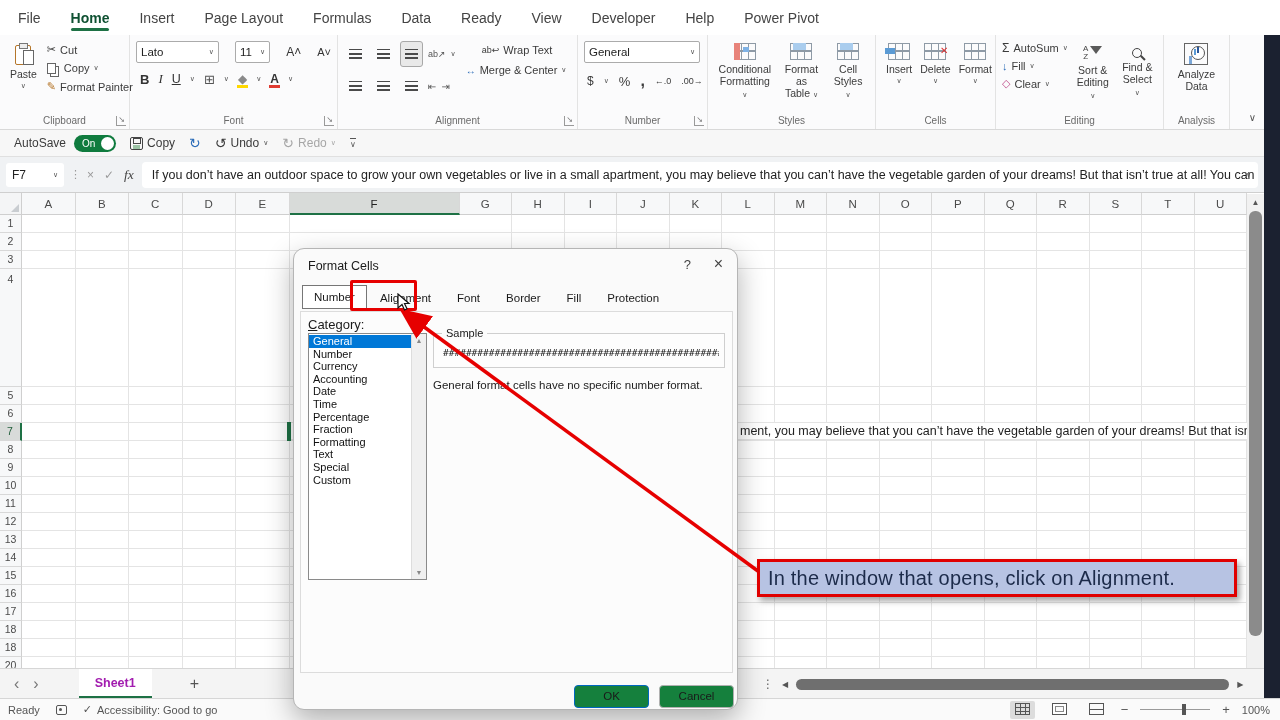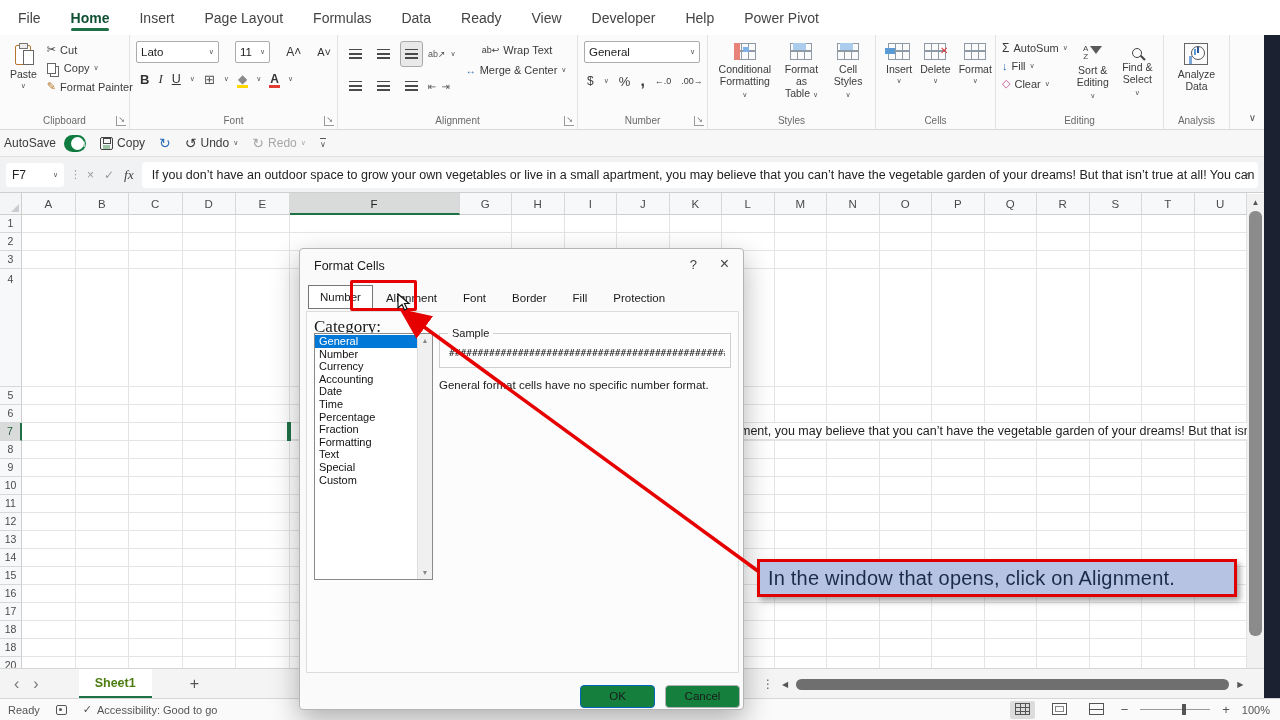--- a/index.html
+++ b/index.html
@@ -71,22 +71,22 @@
   .mag::after{content:"";position:absolute;width:6px;height:1.6px;background:#444;transform:rotate(45deg);right:-5px;bottom:-2px;}
   .funnel{display:inline-block;width:0;height:0;border:6px solid transparent;border-top:8px solid #5a5a5a;}
   .azmark{font-size:8px;line-height:8px;color:#444;display:inline-block;text-align:center;}
   #g-analysis{width:66px;display:flex;justify-content:center;}
   .analyzeicon{width:24px;height:22px;border:1.3px solid #666;position:relative;background:linear-gradient(to top,#7aa7d8 0 8px,transparent 8px) no-repeat 4px 100%/3px 60%;}
   .analyzeicon::before{content:"";position:absolute;left:6px;top:2px;width:12px;height:12px;border:1.5px solid #555;border-radius:50%;background:#fff;}
   .analyzeicon::after{content:"";position:absolute;left:9px;top:5px;width:2px;height:6px;background:#5b9bd5;box-shadow:3px -2px 0 0 #2b579a;}
   #ribbon-collapse{position:absolute;right:8px;bottom:6px;font-size:10px;color:#555;}
 
   
-  #qat{position:absolute;left:0;top:130px;width:1264px;height:27px;background:#f7f7f7;border-bottom:1px solid #e0e0e0;display:flex;align-items:center;gap:14px;padding-left:4px;font-size:12px;color:#3b3b3b;}
-  #autosave-toggle{width:22px;height:17px;border-radius:9px;background:#0f7b3e;position:relative;color:#fff;font-size:10px;line-height:17px;padding-left:8px;}
+  #qat{position:absolute;left:0;top:130px;width:1264px;height:27px;background:#f7f7f7;border-bottom:1px solid #e0e0e0;display:flex;align-items:center;gap:14px;padding-left:14px;font-size:12px;color:#3b3b3b;}
+  #autosave-toggle{width:42px;height:17px;border-radius:9px;background:#0f7b3e;position:relative;color:#fff;font-size:10px;line-height:17px;padding-left:8px;}
   #autosave-toggle::after{content:"";position:absolute;right:2px;top:2px;width:13px;height:13px;border-radius:50%;background:#fff;}
   .floppy{display:inline-block;width:13px;height:13px;border:1.4px solid #444;border-radius:2px;position:relative;}
   .floppy::before{content:"";position:absolute;left:2px;top:0;width:6px;height:4px;border:1px solid #444;}
   .floppy::after{content:"";position:absolute;left:2px;bottom:0;width:7px;height:4px;background:#9cc3a5;}
   .qgray{color:#a6a6a6;}
   .qat-more{border-top:1.4px solid #555;font-size:8px;color:#555;padding-top:1px;}
 
   
   #fbar{position:absolute;left:0;top:157px;width:1264px;height:36px;background:#f0f2f4;border-bottom:1px solid #cfcfcf;display:flex;align-items:center;}
   #namebox{width:58px;height:24px;background:#fff;border-radius:3px;margin-left:6px;display:flex;align-items:center;justify-content:space-between;padding:0 6px;font-size:12px;color:#222;}
@@ -122,21 +122,21 @@
   #f7-border{position:absolute;left:287px;top:229px;width:4px;height:19px;background:#1e7145;z-index:4;}
   
   #vscroll{position:absolute;left:1247px;top:1px;width:17px;height:474px;background:#f1f1f1;z-index:5;}
   #vscroll .sarrow{display:block;text-align:center;font-size:8px;color:#555;padding-top:4px;}
   #vthumb{position:absolute;left:2px;top:17px;width:13px;height:425px;background:#8b8b8b;border-radius:6px;}
   #darkstrip{position:absolute;left:1264px;top:35px;width:16px;height:663px;background:#1b2130;z-index:6;}
 
   
   #sheetbar{position:absolute;left:0;top:668px;width:1264px;height:30px;background:#f4f4f4;border-top:1px solid #d6d6d6;display:flex;align-items:center;z-index:5;}
   .snav{color:#777;font-size:16px;margin-left:14px;}
-  #sheet-tab{margin-left:40px;height:29px;background:#fff;padding:0 16px;font-size:12.5px;font-weight:bold;color:#4d7c0f;line-height:28px;border-bottom:2.5px solid #1e7145;}
+  #sheet-tab{margin-left:40px;height:29px;background:#fff;padding:0 16px;font-size:12.5px;font-weight:bold;color:#a21caf;line-height:28px;border-bottom:2.5px solid #1e7145;}
   #add-sheet{margin-left:38px;font-size:16px;color:#555;}
   #hscroll{position:absolute;left:762px;top:0;height:30px;display:flex;align-items:center;gap:8px;}
   #hscroll .dots{color:#666;font-size:12px;}
   #hthumb{width:433px;height:11px;background:#6f6f6f;border-radius:6px;}
   .harrow{font-size:8px;color:#555;}
 
   
   #statusbar{position:absolute;left:0;top:698px;width:1280px;height:22px;background:#fafafa;border-top:1px solid #d6d6d6;display:flex;align-items:center;font-size:11px;color:#555;z-index:5;}
   #statusbar .sleft{display:flex;align-items:center;gap:16px;padding-left:8px;}
   .macroicon{display:inline-block;width:11px;height:10px;border:1.2px solid #555;border-radius:2px;position:relative;}
@@ -145,29 +145,29 @@
   .vb{display:inline-block;width:15px;height:12px;border:1.2px solid #555;}
   .vb-grid{background-image:linear-gradient(to right,transparent 0 4px,#555 4px 5px,transparent 5px 9px,#555 9px 10px,transparent 10px),linear-gradient(to bottom,transparent 0 3px,#555 3px 4px,transparent 4px 7px,#555 7px 8px,transparent 8px);}
   .vb-page{box-shadow:inset 0 0 0 2px #fff,inset 0 0 0 3px #888;}
   .vb-break{background-image:linear-gradient(to bottom,transparent 0 5px,#555 5px 6px,transparent 6px);}
   .viewbox{padding:2px 5px;border-radius:2px;}
   .viewbox.on{background:#dcdcdc;}
   #zoomtrack{width:70px;height:1.4px;background:#9a9a9a;position:relative;}
   #zoomtrack::after{content:"";position:absolute;left:60%;top:-5px;width:3.5px;height:11px;background:#555;}
 
   
-  #dialog{position:absolute;left:299px;top:248px;width:445px;height:462px;background:#fafafa;border:1px solid #b5b5b5;border-radius:4px;box-shadow:0 10px 28px rgba(0,0,0,0.3);z-index:10;font-size:11.5px;color:#1a1a1a;}
+  #dialog{position:absolute;left:293px;top:248px;width:445px;height:462px;background:#fafafa;border:1px solid #b5b5b5;border-radius:11px;box-shadow:0 10px 28px rgba(0,0,0,0.3);z-index:10;font-size:11.5px;color:#1a1a1a;}
   #dlg-title{position:absolute;left:14px;top:0;height:34px;line-height:34px;font-size:12.5px;}
   #dlg-help{position:absolute;right:46px;top:8px;font-size:13px;color:#444;}
   #dlg-close{position:absolute;right:14px;top:6px;font-size:16px;color:#444;}
   #dlg-tabs{position:absolute;left:8px;top:36px;display:flex;align-items:flex-end;}
   .dtab{padding:5px 13px;font-size:11.5px;color:#1a1a1a;}
   .dtab.active{border:1px solid #767676;background:#fff;padding:5px 11px;position:relative;z-index:2;}
   #dlg-content{position:absolute;left:6px;top:62px;width:433px;height:362px;border:1px solid #dcdcdc;background:#fcfcfc;}
-  #cat-label{position:absolute;left:14px;top:68px;font-size:17px;font-family:Liberation Serif, serif;}
+  #cat-label{position:absolute;left:14px;top:68px;font-size:13px;}
   #cat-label b{font-weight:normal;text-decoration:underline;}
   #catlist{position:absolute;left:14px;top:84px;width:119px;height:247px;background:#fff;border:1px solid #8a8a8a;overflow:hidden;}
   #catlist .items{position:absolute;left:0;top:1px;right:15px;}
   .cat-item{height:12.6px;line-height:12.6px;font-size:11px;padding-left:4px;color:#111;white-space:nowrap;}
   .cat-item.sel{background:#0078d7;color:#fff;}
   #cat-scroll{position:absolute;right:0;top:0;width:15px;height:100%;background:#f0f0f0;border-left:1px solid #ddd;}
   #cat-scroll .sa{position:absolute;left:0;width:100%;text-align:center;font-size:7px;color:#888;}
   #cat-scroll .sa.up{top:3px;}
   #cat-scroll .sa.dn{bottom:3px;}
   #samplebox{position:absolute;left:139px;top:84px;width:292px;height:35px;border:1px solid #cfcfcf;background:#fdfdfd;}

